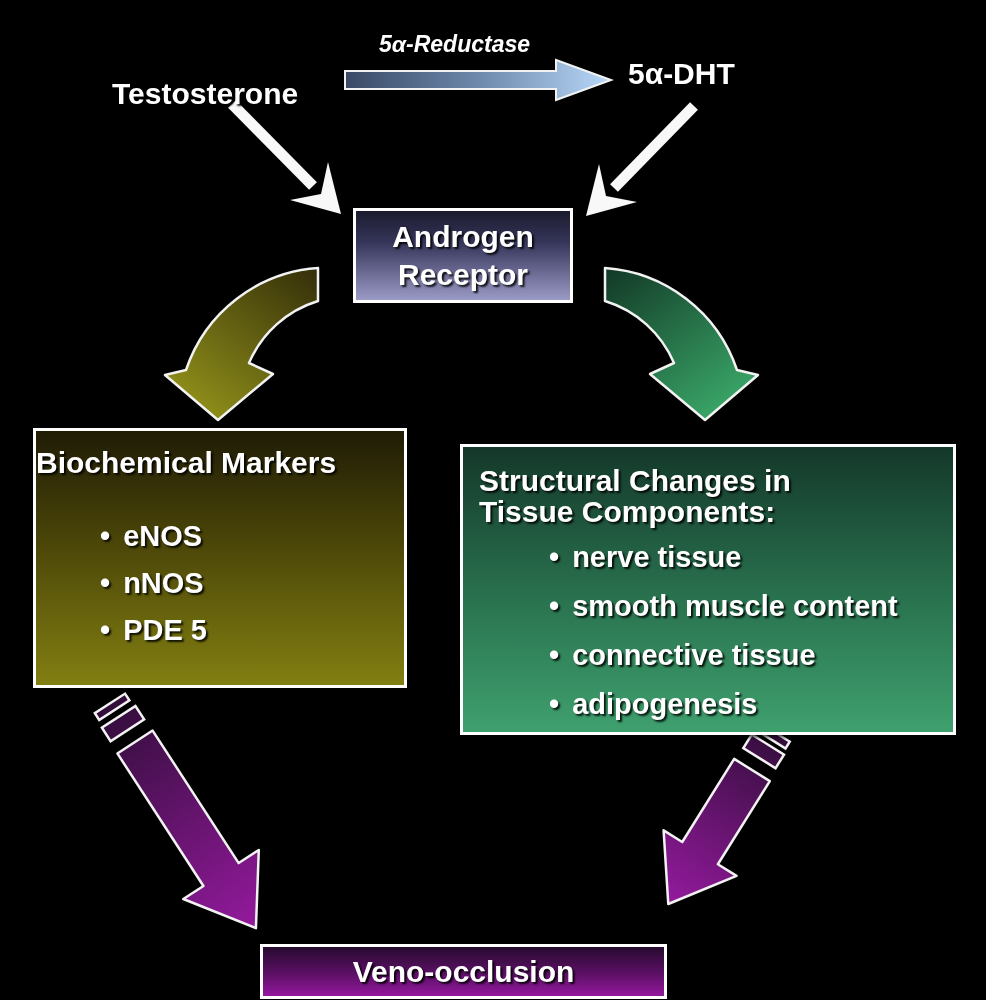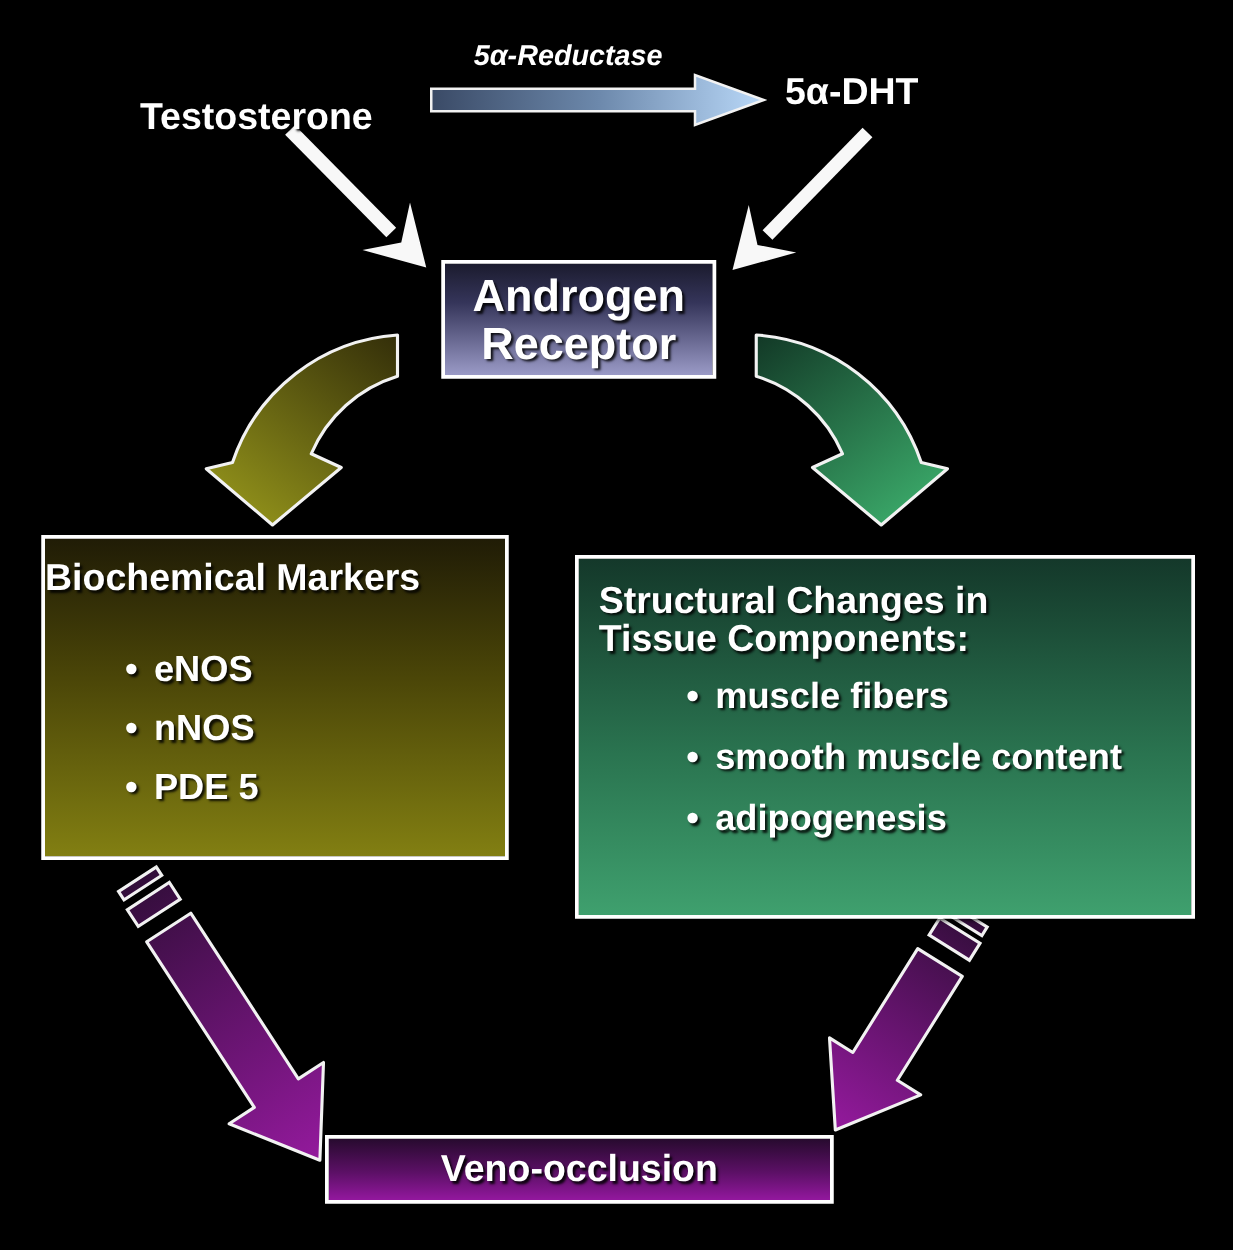--- a/index.html
+++ b/index.html
@@ -11,21 +11,21 @@
   }
   .abs{position:absolute;}
   svg.arrow-layer{position:absolute;left:0;top:0;width:986px;height:1000px;}
   .lbl{font-weight:bold;font-size:30px;white-space:nowrap;text-shadow:2px 2px 2px rgba(0,0,0,0.9);}
   .enzyme{font-style:italic;font-weight:bold;font-size:23px;white-space:nowrap;}
   .node{box-sizing:border-box;border:3px solid #fff;box-shadow:2px 2px 4px rgba(0,0,0,0.8);}
   .receptor{
     left:353px;top:208px;width:220px;height:95px;
     background:linear-gradient(#1b1b2e,#35355a 35%,#9a9ac6);
     display:flex;flex-direction:column;align-items:center;justify-content:center;
-    font-weight:bold;font-size:36px;line-height:38px;text-shadow:2px 2px 2px rgba(0,0,0,0.85);
+    font-weight:bold;font-size:30px;line-height:38px;text-shadow:2px 2px 2px rgba(0,0,0,0.85);
   }
   .box-left{
     left:33px;top:428px;width:374px;height:260px;
     background:linear-gradient(#201c06,#4c4708 45%,#827f12);
   }
   .box-right{
     left:460px;top:432px;width:496px;height:291px;
     background:linear-gradient(#14382a,#2a7450 55%,#3fa06e);
     margin-top:12px;
   }
@@ -33,21 +33,21 @@
   .box-left .box-title{text-align:left;margin-top:14px;line-height:36px;}
   .box-right .box-title{margin:0 0 0 16px;line-height:31px;}
   .box-right .title-wrap{padding-top:18px;}
   ul.items{list-style:none;margin:8px 0 0 0;padding:0;}
   .box-left ul.items{padding-left:64px;margin-top:32px;}
   .box-left ul.items li{font-weight:bold;font-size:29px;line-height:47px;text-shadow:2px 2px 2px rgba(0,0,0,0.85);}
   .box-right ul.items{margin-top:6px;padding-left:86px;}
   .box-right ul.items li{font-weight:bold;font-size:29px;line-height:49px;text-shadow:2px 2px 2px rgba(0,0,0,0.85);}
   .bullet{margin-right:13px;}
   .outcome{
-    left:260px;top:908px;width:407px;height:55px;
+    left:260px;top:944px;width:407px;height:55px;
     background:linear-gradient(#270a2e,#5c1066 55%,#93189e);
     display:flex;align-items:center;justify-content:center;
     font-weight:bold;font-size:30px;text-shadow:2px 2px 2px rgba(0,0,0,0.9);
   }
 </style>
 </head>
 <body>
 
 <div class="canvas">
 
@@ -122,22 +122,23 @@
       <li><span class="bullet">•</span><span>PDE 5</span></li>
     </ul>
   </div>
 
   <div class="abs node box-right">
     <div class="title-wrap">
       <div class="box-title">Structural Changes in</div>
       <div class="box-title">Tissue Components:</div>
     </div>
     <ul class="items">
-      <li><span class="bullet">•</span><span>muscle fibers</span></li>
+      <li><span class="bullet">•</span><span>nerve tissue</span></li>
       <li><span class="bullet">•</span><span>smooth muscle content</span></li>
+      <li><span class="bullet">•</span><span>connective tissue</span></li>
       <li><span class="bullet">•</span><span>adipogenesis</span></li>
     </ul>
   </div>
 
   <div class="abs node outcome">
     <span>Veno-occlusion</span>
   </div>
 
 </div>
 

